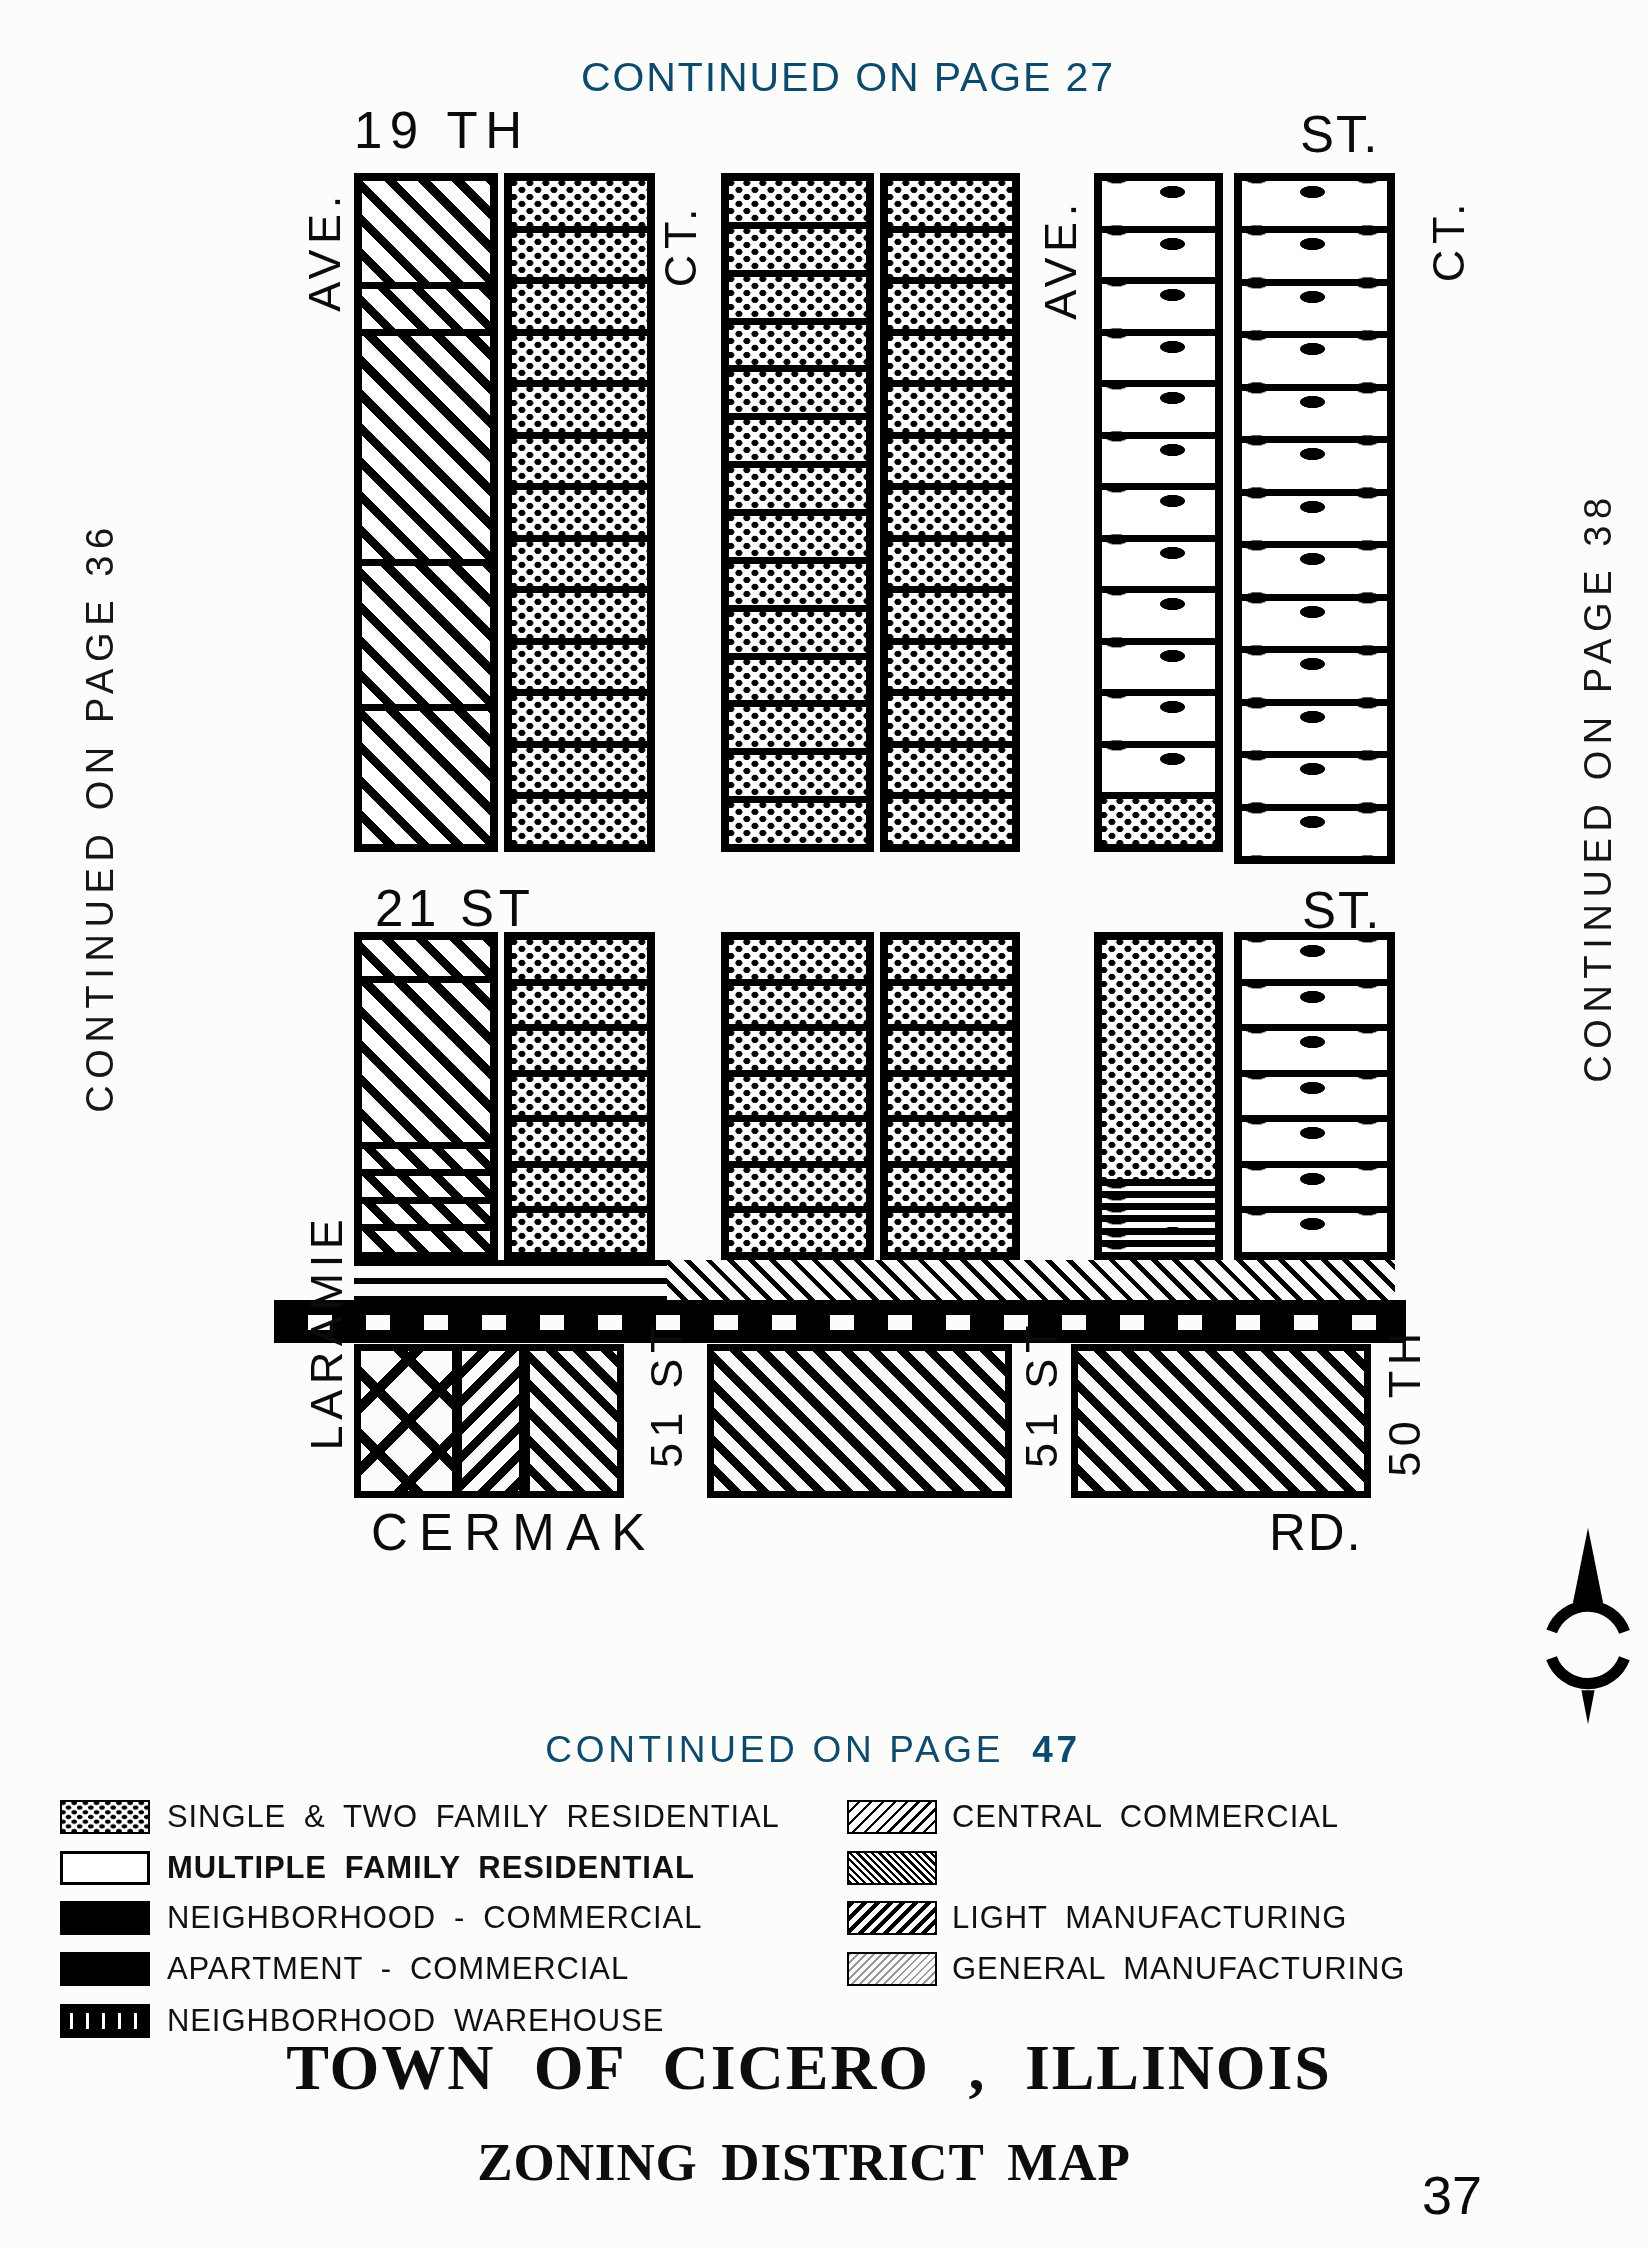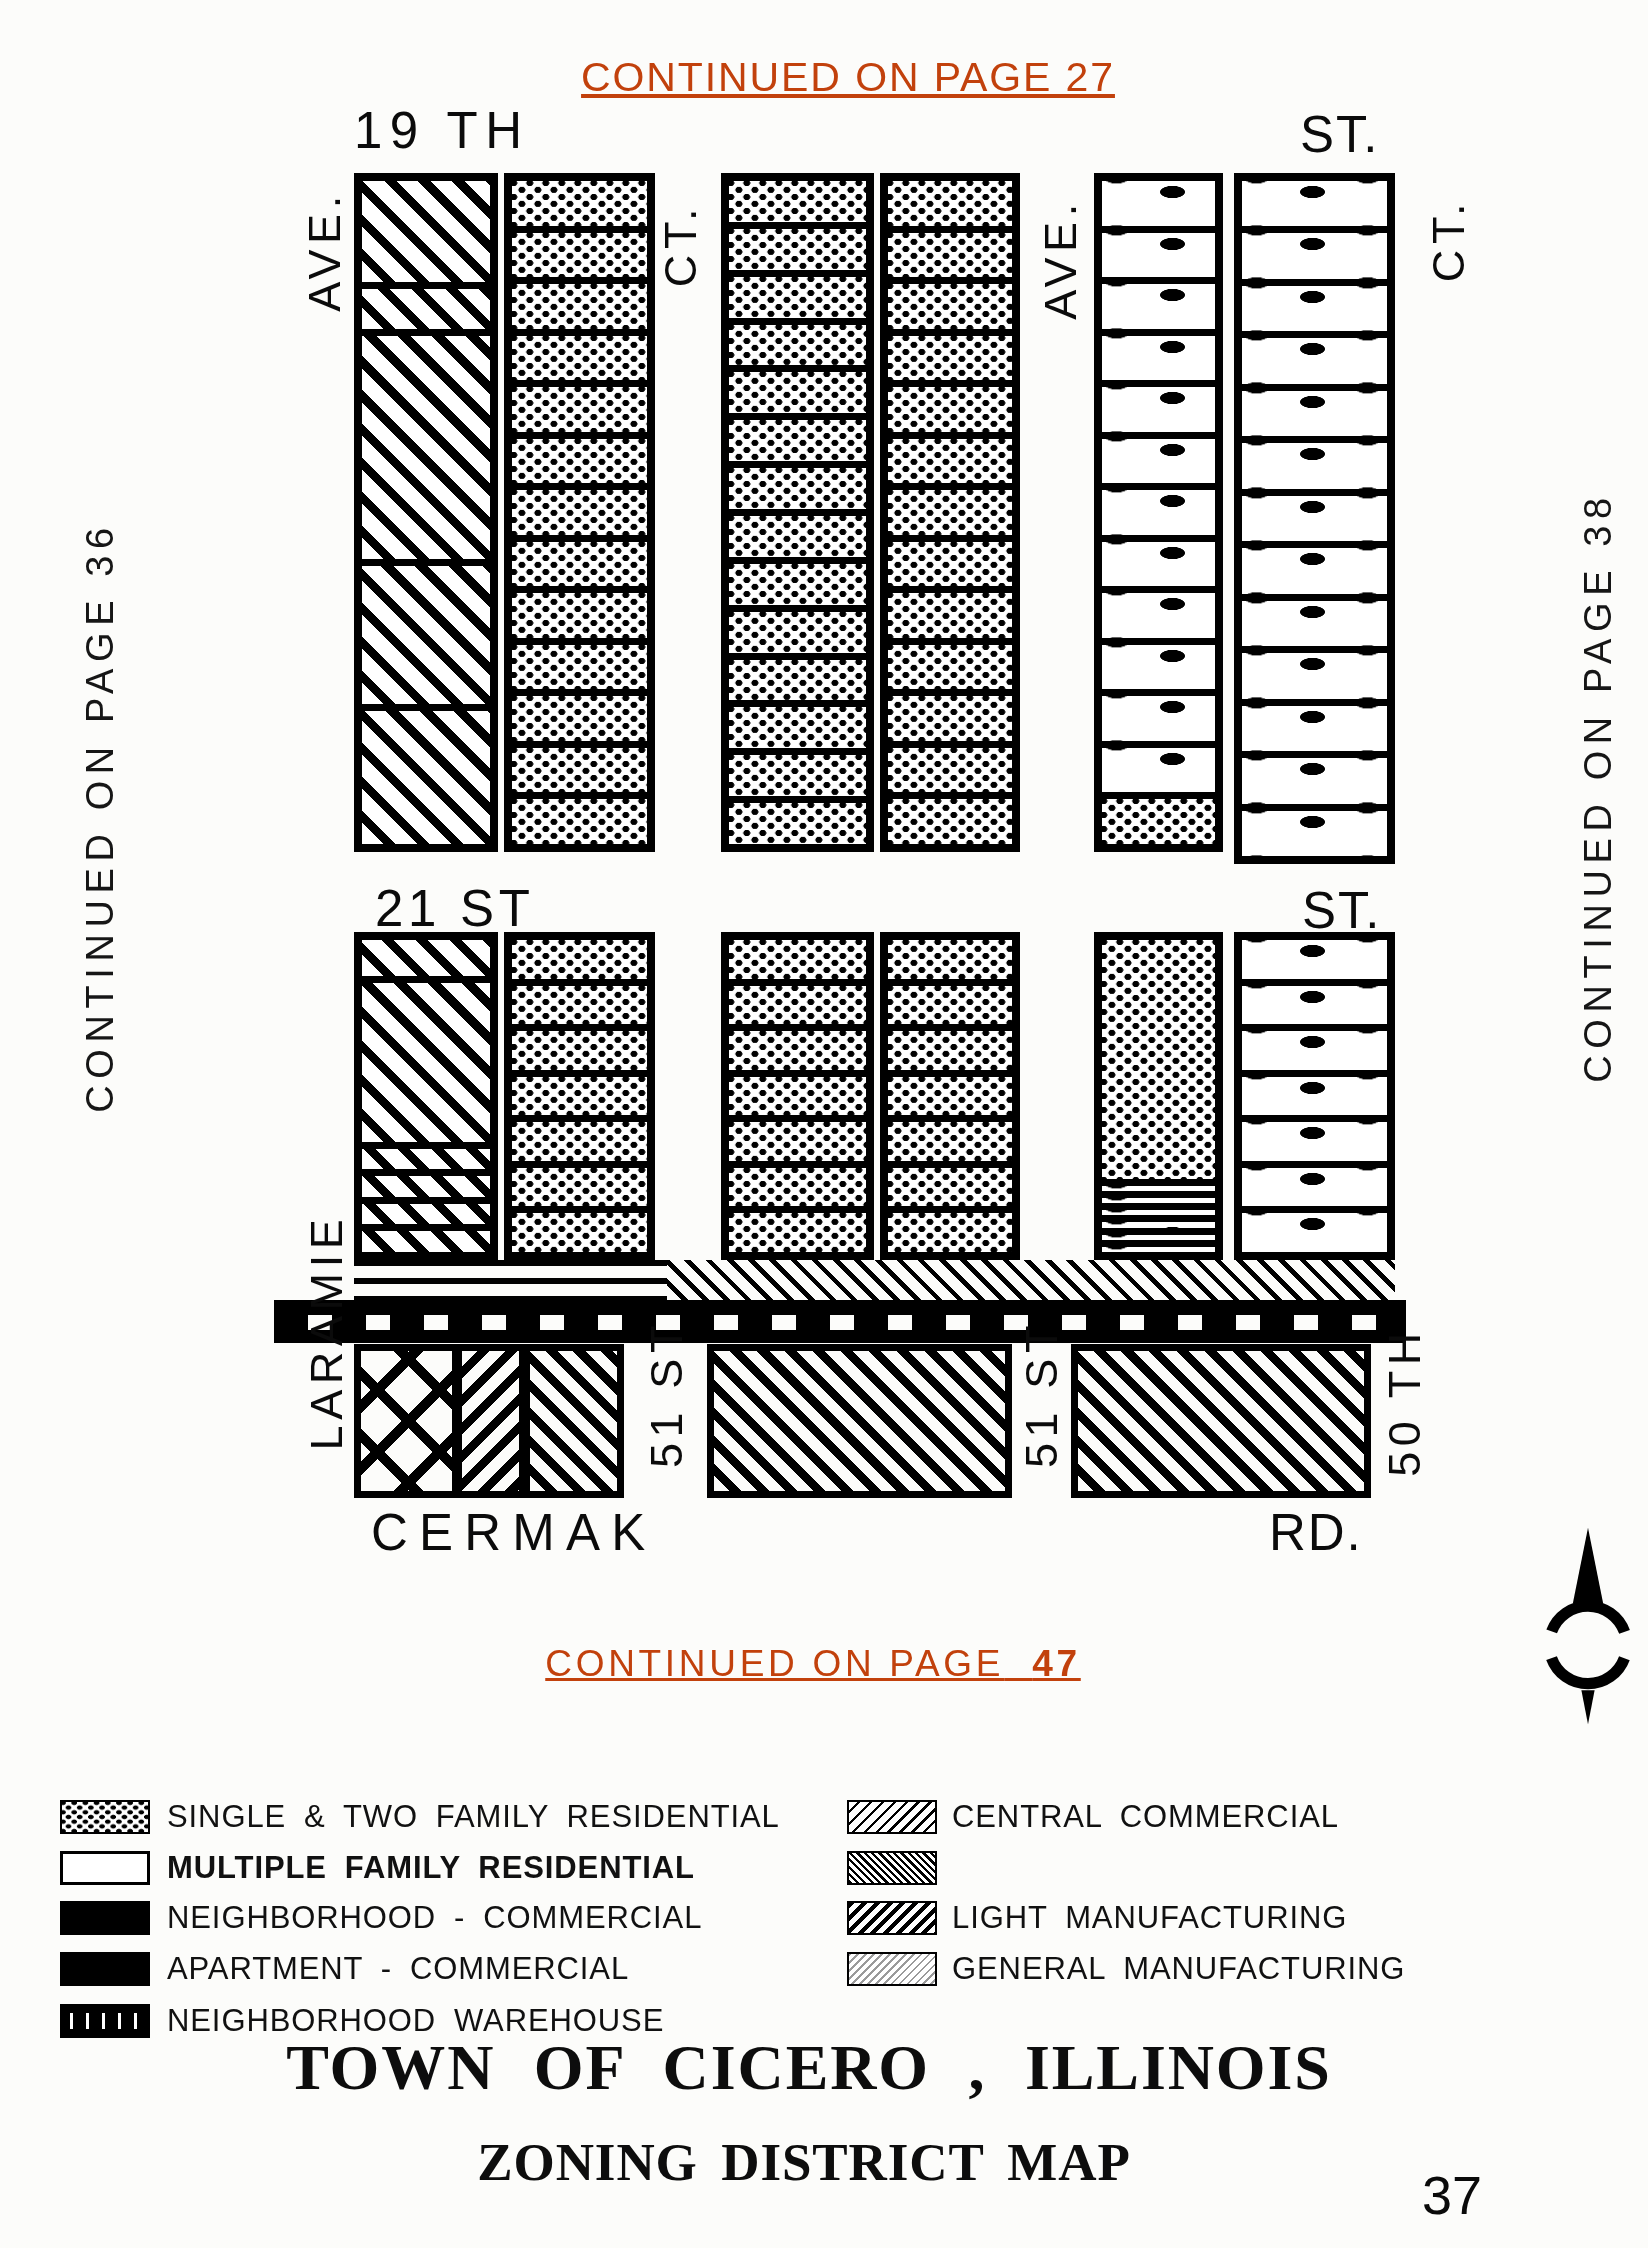--- a/index.html
+++ b/index.html
@@ -2,21 +2,21 @@
 <html style="font-size:15px"><head>
 <meta charset="utf-8">
 <style>
   html,body{margin:0;padding:0;background:#e8e8e4;}
   #page{
     position:relative;width:1648px;height:2249px;margin:0 auto;
     background:#fcfcfa;color:#0d0d0d;overflow:hidden;
     font-family:"Liberation Sans",sans-serif;
   }
   
-  .hnote{position:absolute;white-space:nowrap;font-size:41px;letter-spacing:1.9px;color:#c2410c;text-decoration:underline;}
+  .hnote{position:absolute;white-space:nowrap;font-size:41px;letter-spacing:1.9px;color:#0c4a6e;}
   #note-top{transform:translateX(-50%);}
   #note-bottom{transform:translateX(-50%);font-size:37px;letter-spacing:3.7px;}
   #note-bottom b{font-weight:bold;}
   .vnote{position:absolute;white-space:nowrap;font-size:38px;letter-spacing:6.6px;color:#161616;
          transform:translate(-50%,-50%) rotate(-90deg);}
   .street-label{position:absolute;white-space:nowrap;font-size:51px;letter-spacing:2.8px;color:#0b0b0b;}
   .vlabel{position:absolute;white-space:nowrap;font-size:45px;letter-spacing:5.6px;color:#0b0b0b;
           transform:translate(-50%,-50%) rotate(-90deg);}
   #title-main{position:absolute;white-space:nowrap;transform:translateX(-50%);
     font-family:"Liberation Serif",serif;font-weight:bold;font-size:64px;word-spacing:20.6px;letter-spacing:1.9px;}
@@ -231,21 +231,21 @@
       <div class="vlabel" style="left: 325px; top: 251px;">AVE.</div>
       <div class="vlabel" style="left: 681px; top: 245px;">CT.</div>
       <div class="vlabel" style="left: 1061px; top: 259px;">AVE.</div>
       <div class="vlabel" style="left: 1449px; top: 240px;">CT.</div>
       <div class="vlabel" style="left: 327px; top: 1332px;">LARAMIE</div>
       <div class="vlabel" style="left: 667px; top: 1394px;">51 ST</div>
       <div class="vlabel" style="left: 1042px; top: 1394px;">51 ST</div>
       <div class="vlabel" style="left: 1405px; top: 1402px;">50 TH</div>
     </div>
 
-  <div class="hnote" id="note-bottom" style="left: 813px; top: 1643px;"><span>CONTINUED ON PAGE</span>&nbsp;&nbsp;<b>47</b></div>
+  <div class="hnote" id="note-bottom" style="left: 813px; top: 1729px;"><span>CONTINUED ON PAGE</span>&nbsp;&nbsp;<b>47</b></div>
 
   <svg id="compass" viewBox="0 0 120 220" width="114" height="208" style="left: 1531px; top: 1522px;">
     <polygon points="60,6 44,86 76,86" fill="#000"></polygon>
     <circle cx="60" cy="130" r="41" fill="none" stroke="#000" stroke-width="12" stroke-dasharray="100 28.8" stroke-dashoffset="114.4"></circle>
     <polygon points="53,178 67,178 60,214" fill="#000"></polygon>
   </svg>
 
   <div id="legend">
       <div class="legend-row" style="left: 60px; top: 1797px;">
         <div class="legend-swatch sw-dots"></div>

